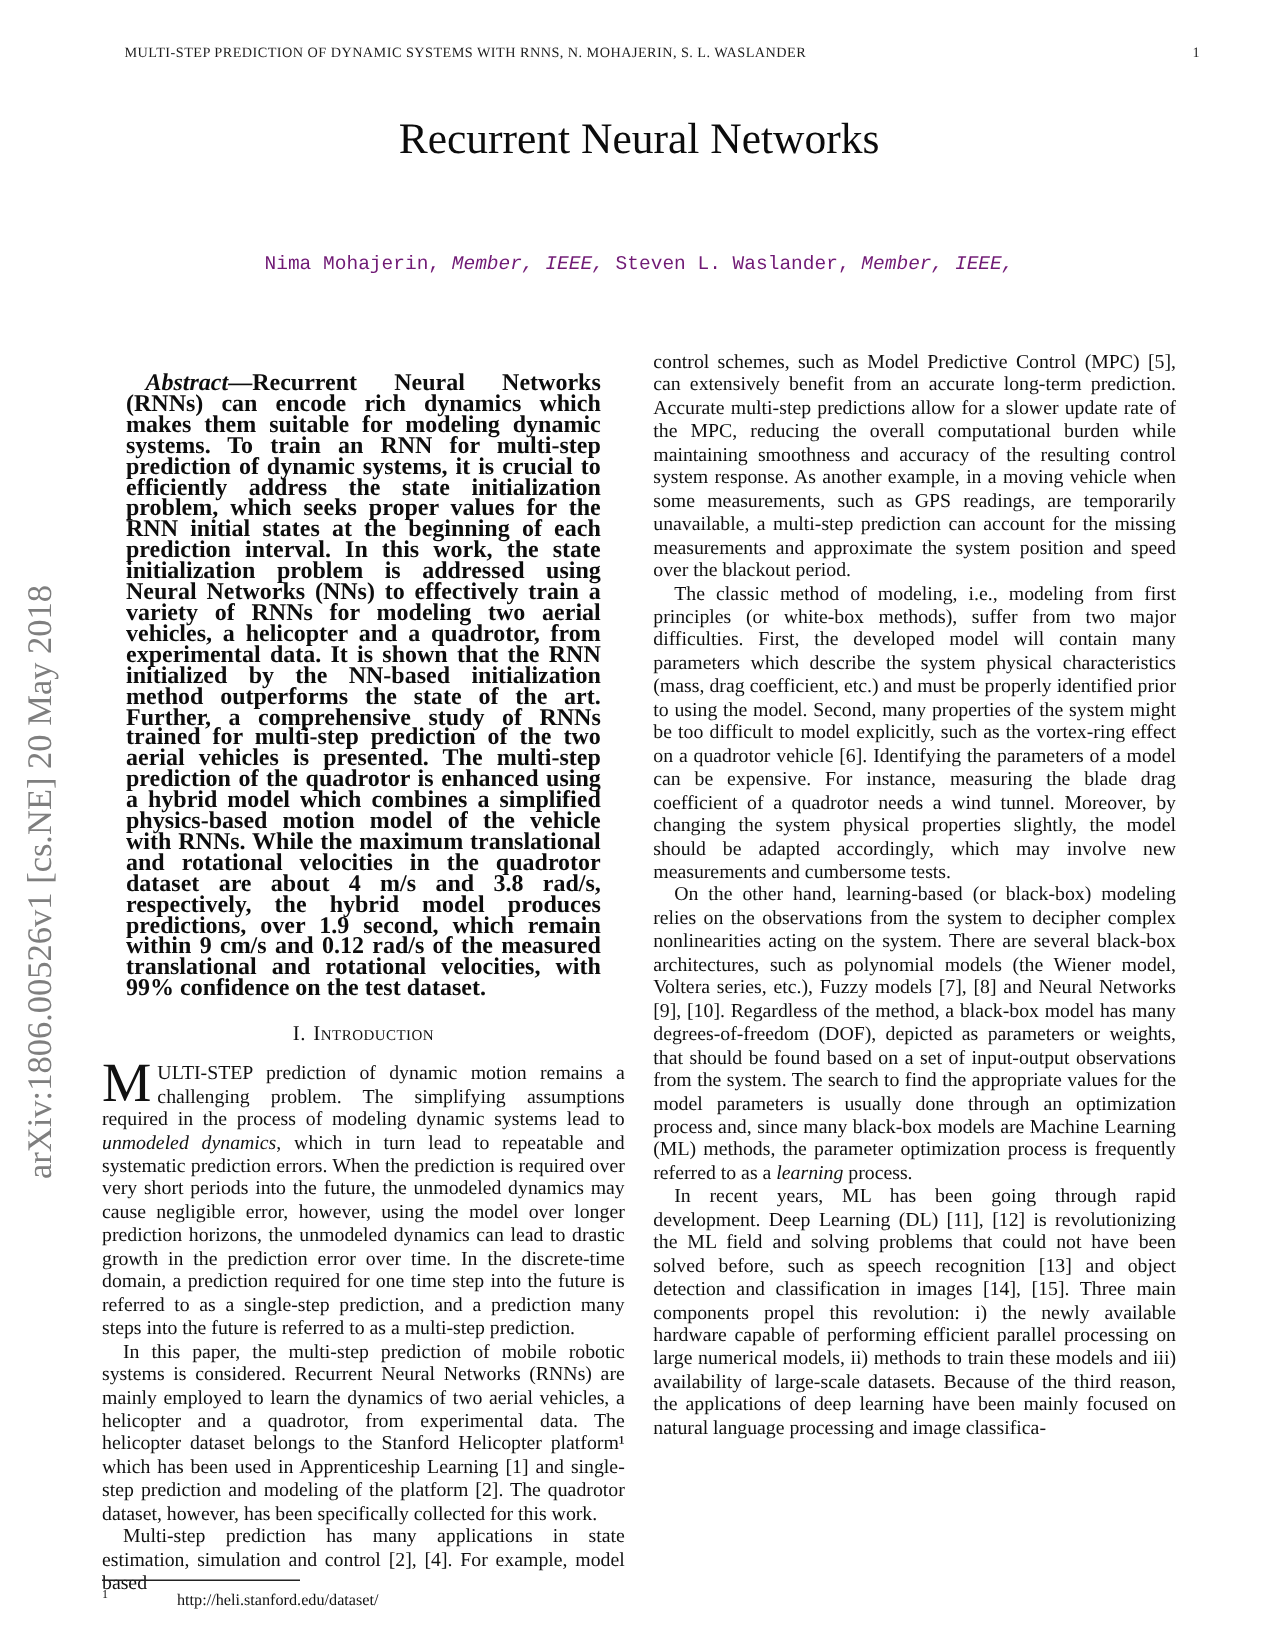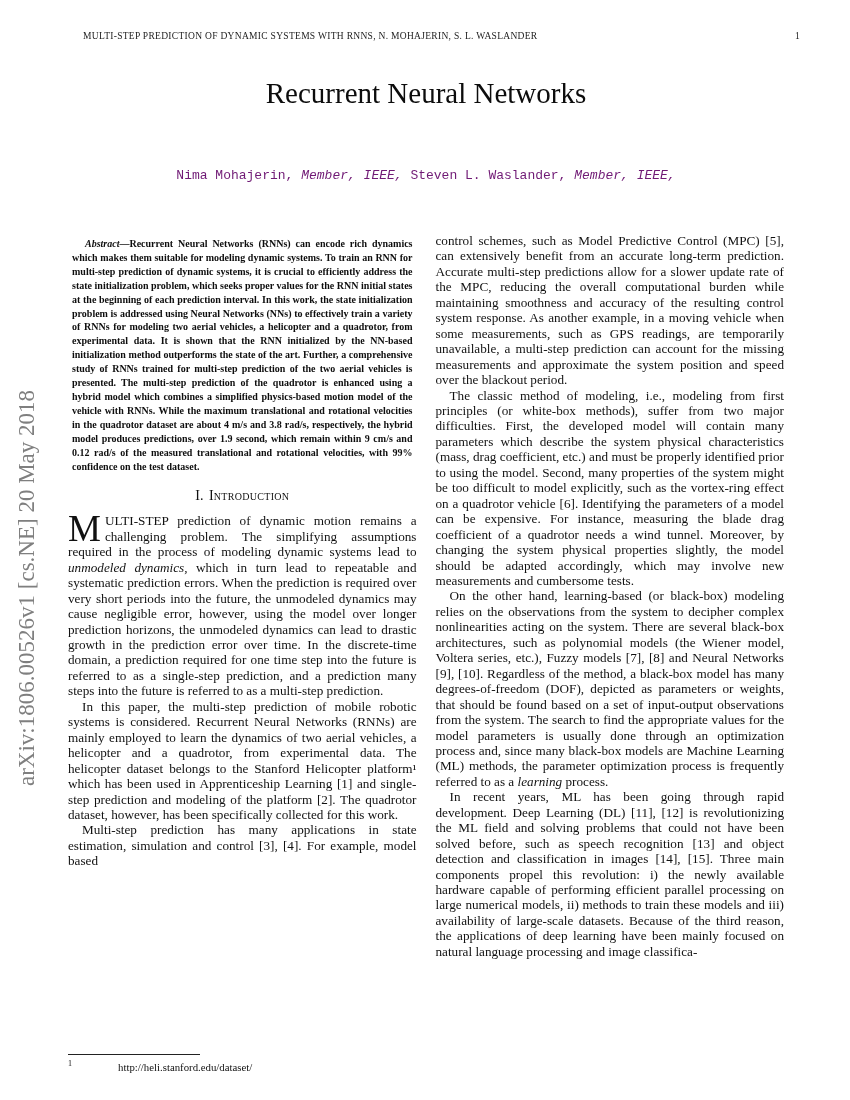--- a/index.html
+++ b/index.html
@@ -33,22 +33,22 @@
   .authors {
     position: absolute; top: 168px; left: 68px; width: 716px;
     text-align: center; font-size: 13px; color: #701a75; font-family: Liberation Mono, monospace;
   }
   .columns {
     position: absolute; top: 233px; left: 68px; width: 716px; height: 842px;
     display: flex; gap: 19px; overflow: hidden;
   }
   .col { width: 348.5px; position: relative; text-align: justify; hyphens: auto; }
   .abstract, .index {
-    font-weight: bold; font-size: 10px; line-height: 13.9px;
-    text-indent: 13px; margin: 4px; color: #0e0e0e;
+    font-weight: bold; font-size: 16px; line-height: 13.9px;
+    text-indent: 13px; margin: 16px; color: #0e0e0e;
   }
   .index { margin-top: 11px; }
   .lbl { font-style: italic; }
   .sec-head {
     text-align: center; font-size: 14px; letter-spacing: 0.3px;
     margin: 15px 0 9px 0; text-indent: 0;
   }
   .sc { font-variant: small-caps; margin-left: 5px; }
   .body-p { font-size: 13.2px; line-height: 15.45px; margin: 0; text-indent: 14px; }
   .body-p.noindent { text-indent: 0; }
@@ -88,21 +88,21 @@
     <div class="col">
       <p class="abstract"><span class="lbl">Abstract</span><span>—Recurrent Neural Networks (RNNs) can encode rich dynamics which makes them suitable for modeling dynamic systems. To train an RNN for multi-step prediction of dynamic systems, it is crucial to efficiently address the state initialization problem, which seeks proper values for the RNN initial states at the beginning of each prediction interval. In this work, the state initialization problem is addressed using Neural Networks (NNs) to effectively train a variety of RNNs for modeling two aerial vehicles, a helicopter and a quadrotor, from experimental data. It is shown that the RNN initialized by the NN-based initialization method outperforms the state of the art. Further, a comprehensive study of RNNs trained for multi-step prediction of the two aerial vehicles is presented. The multi-step prediction of the quadrotor is enhanced using a hybrid model which combines a simplified physics-based motion model of the vehicle with RNNs. While the maximum translational and rotational velocities in the quadrotor dataset are about 4 m/s and 3.8 rad/s, respectively, the hybrid model produces predictions, over 1.9 second, which remain within 9 cm/s and 0.12 rad/s of the measured translational and rotational velocities, with 99% confidence on the test dataset.</span></p>
 
 
       <div class="sec-head"><span>I.</span><span class="sc">Introduction</span></div>
 
       <p class="body-p noindent"><span class="dropcap">M</span><span><span>ULTI-STEP prediction of dynamic motion remains a challenging problem. The simplifying assumptions required in the process of modeling dynamic systems lead to </span><span class="it">unmodeled dynamics</span><span>, which in turn lead to repeatable and systematic prediction errors. When the prediction is required over very short periods into the future, the unmodeled dynamics may cause negligible error, however, using the model over longer prediction horizons, the unmodeled dynamics can lead to drastic growth in the prediction error over time. In the discrete-time domain, a prediction required for one time step into the future is referred to as a single-step prediction, and a prediction many steps into the future is referred to as a multi-step prediction.</span></span></p>
 
       <p class="body-p">In this paper, the multi-step prediction of mobile robotic systems is considered. Recurrent Neural Networks (RNNs) are mainly employed to learn the dynamics of two aerial vehicles, a helicopter and a quadrotor, from experimental data. The helicopter dataset belongs to the Stanford Helicopter platform¹ which has been used in Apprenticeship Learning [1] and single-step prediction and modeling of the platform [2]. The quadrotor dataset, however, has been specifically collected for this work.</p>
 
-      <p class="body-p">Multi-step prediction has many applications in state estimation, simulation and control [3], [4]. For example, model based</p>
+      <p class="body-p">Multi-step prediction has many applications in state estimation, simulation and control [2], [4]. For example, model based</p>
 
       <div class="footnote">
         <div class="fn-rule"></div>
         <span class="fn-marker">1</span><a class="fn-link">http://heli.stanford.edu/dataset/</a>
       </div>
     </div>
 
     <div class="col">
       <p class="body-p noindent">control schemes, such as Model Predictive Control (MPC) [5], can extensively benefit from an accurate long-term prediction. Accurate multi-step predictions allow for a slower update rate of the MPC, reducing the overall computational burden while maintaining smoothness and accuracy of the resulting control system response. As another example, in a moving vehicle when some measurements, such as GPS readings, are temporarily unavailable, a multi-step prediction can account for the missing measurements and approximate the system position and speed over the blackout period.</p>
       <p class="body-p">The classic method of modeling, i.e., modeling from first principles (or white-box methods), suffer from two major difficulties. First, the developed model will contain many parameters which describe the system physical characteristics (mass, drag coefficient, etc.) and must be properly identified prior to using the model. Second, many properties of the system might be too difficult to model explicitly, such as the vortex-ring effect on a quadrotor vehicle [6]. Identifying the parameters of a model can be expensive. For instance, measuring the blade drag coefficient of a quadrotor needs a wind tunnel. Moreover, by changing the system physical properties slightly, the model should be adapted accordingly, which may involve new measurements and cumbersome tests.</p>

